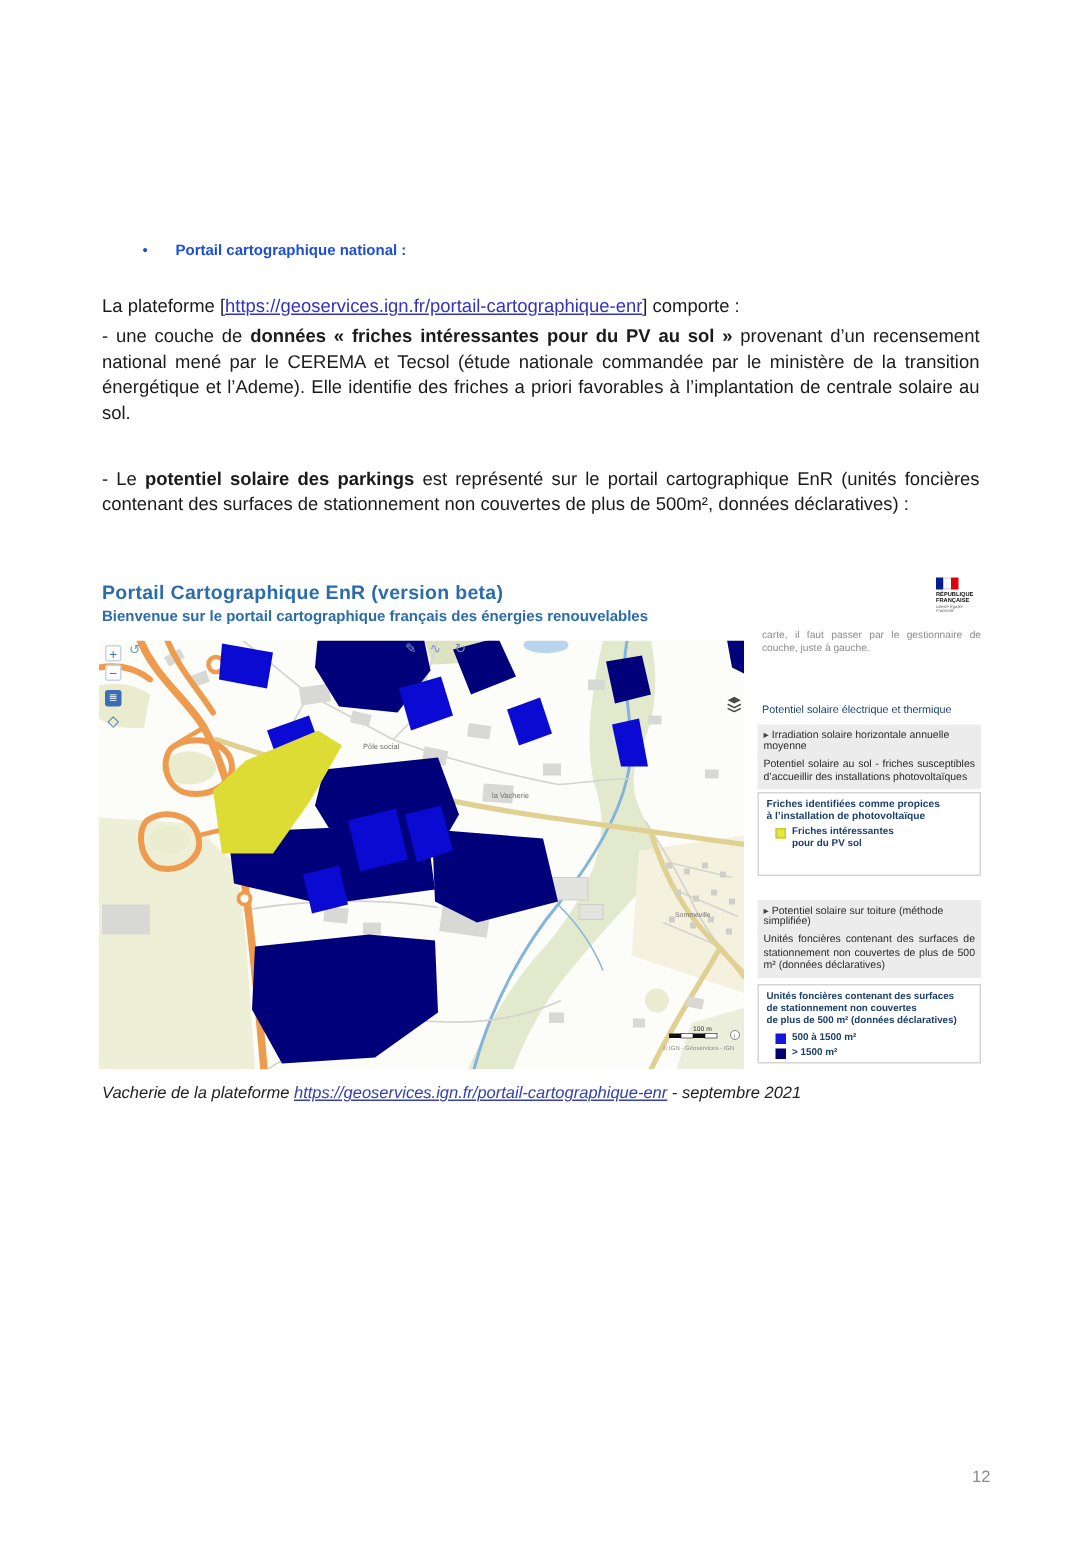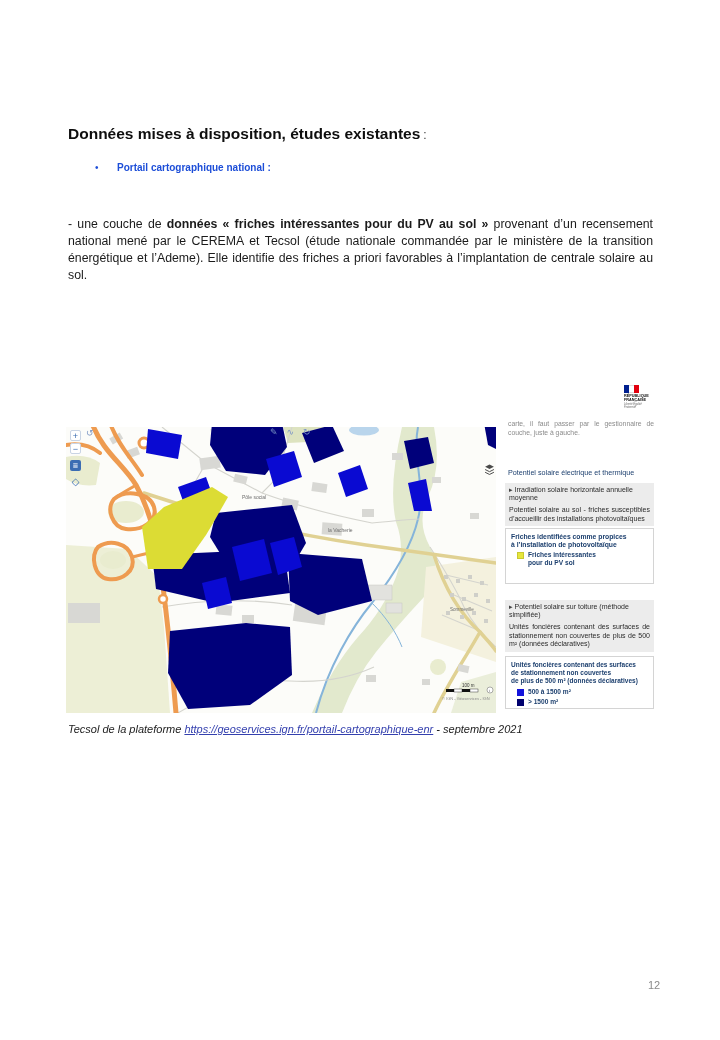--- a/index.html
+++ b/index.html
@@ -65,33 +65,40 @@
   .sq-yellow{background:#e6e63c;border:1px solid #c9c930;box-sizing:border-box;}
   .sq-blue{background:#1414dc;}
   .sq-navy{background:#00006e;}
   .legend-txt{font-weight:bold;color:#1c3f6e;font-size:6.6px;line-height:8px;}
 </style>
 </head>
 <body>
 
 <div class="page">
 
-  <div class="heading"><span>Données mises à disposition, études existantes</span><span class="colon">:</span></div>
 
   <div class="bullet-row">
     <span class="marker">•</span><span>Portail cartographique national :</span>
   </div>
 
+  <div class="para" id="para-platform">
+    <span>La plateforme [</span><span class="link">https://geoservices.ign.fr/portail-cartographique-enr</span><span>] comporte :</span>
+  </div>
 
   <div class="para" id="para-friches">
     <span>-  une couche de </span><span class="b">données « friches intéressantes pour du PV au sol »</span><span> provenant d’un recensement national mené par le CEREMA et Tecsol (étude nationale commandée par le ministère de la transition énergétique et l’Ademe). Elle identifie des friches a priori favorables à l’implantation de centrale solaire au sol.</span>
   </div>
 
+  <div class="para" id="para-parkings">
+    <span>- Le </span><span class="b">potentiel solaire des parkings</span><span> est représenté sur le portail cartographique EnR (unités foncières contenant des surfaces de stationnement non couvertes de plus de 500m², données déclaratives) :</span>
+  </div>
 
   <div class="figure">
+    <div class="fig-title">Portail Cartographique EnR (version beta)</div>
+    <div class="fig-subtitle">Bienvenue sur le portail cartographique français des énergies renouvelables</div>
 
     <div class="map">
       <svg width="430" height="286" viewBox="0 0 430 286">
         <rect x="0" y="0" width="430" height="286" fill="#fcfcf9"></rect>
 
         <g>
           <path d="M0,118 L62,122 L92,150 L98,200 L104,286 L0,286 Z" fill="#edefd6"></path>
           <path d="M0,30 Q20,26 34,36 L30,58 Q12,60 0,52 Z" fill="#e9eccf"></path>
           <ellipse cx="60" cy="85" rx="18" ry="11" fill="#e9eccf"></ellipse>
           <ellipse cx="47" cy="133" rx="13" ry="9" fill="#e9eccf"></ellipse>
@@ -295,17 +302,17 @@
         </div>
         <div class="legend-row">
           <span class="sq sq-navy"></span>
           <span class="legend-txt">&gt; 1500 m²</span>
         </div>
       </div>
     </div>
   </div>
 
   <div class="caption">
-    <span>Tecsol de la plateforme </span><span class="link">https://geoservices.ign.fr/portail-cartographique-enr</span><span> - septembre 2021</span>
+    <span>Vacherie de la plateforme </span><span class="link">https://geoservices.ign.fr/portail-cartographique-enr</span><span> - septembre 2021</span>
   </div>
 
   <div class="page-number">12</div>
 </div>
 
 </body></html>

